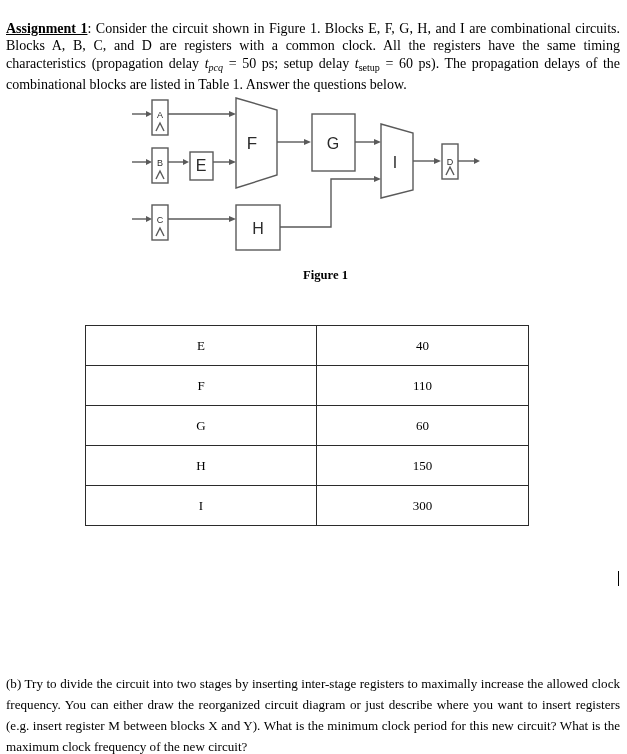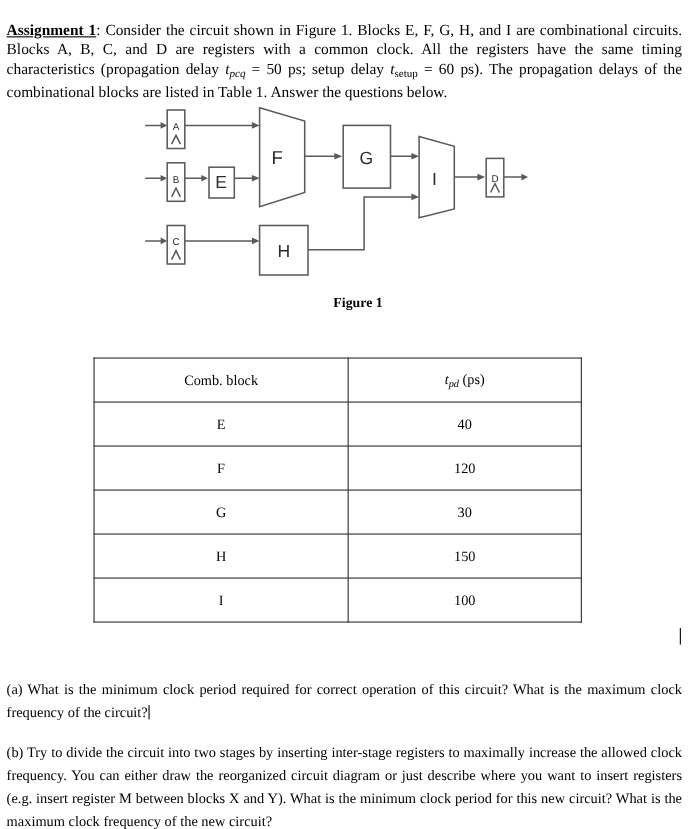--- a/index.html
+++ b/index.html
@@ -197,45 +197,40 @@
       <text x="395" y="80" font-size="16" text-anchor="middle">I</text>
     </svg>
   </div>
 
   <div class="fig-caption" id="figure1-caption">Figure 1</div>
 
   <div class="tbl-wrap">
     <table class="delays">
       <tbody>
         <tr>
-          <td class="c1">Comb. block</td>
-          <td class="c2"><span class="ital">t</span><span class="sub ital">pd</span> <span>(ps)</span></td>
-        </tr>
-        <tr>
           <td class="c1">E</td>
           <td class="c2">40</td>
         </tr>
         <tr>
           <td class="c1">F</td>
-          <td class="c2">120</td>
+          <td class="c2">110</td>
         </tr>
         <tr>
           <td class="c1">G</td>
-          <td class="c2">30</td>
+          <td class="c2">60</td>
         </tr>
         <tr>
           <td class="c1">H</td>
           <td class="c2">150</td>
         </tr>
         <tr>
           <td class="c1">I</td>
-          <td class="c2">100</td>
+          <td class="c2">300</td>
         </tr>
       </tbody>
     </table>
   </div>
 
   <div class="margin-mark"></div>
 
-  <p class="qa" id="q-a"><span>(a) What is the minimum clock period required for correct operation of this circuit? What is the maximum clock frequency of the circuit?</span><span class="caret"></span></p>
   <p class="qa" id="q-b">(b) Try to divide the circuit into two stages by inserting inter-stage registers to maximally increase the allowed clock frequency. You can either draw the reorganized circuit diagram or just describe where you want to insert registers (e.g. insert register M between blocks X and Y). What is the minimum clock period for this new circuit? What is the maximum clock frequency of the new circuit?</p>
 
 </div>
 
 </body></html>

